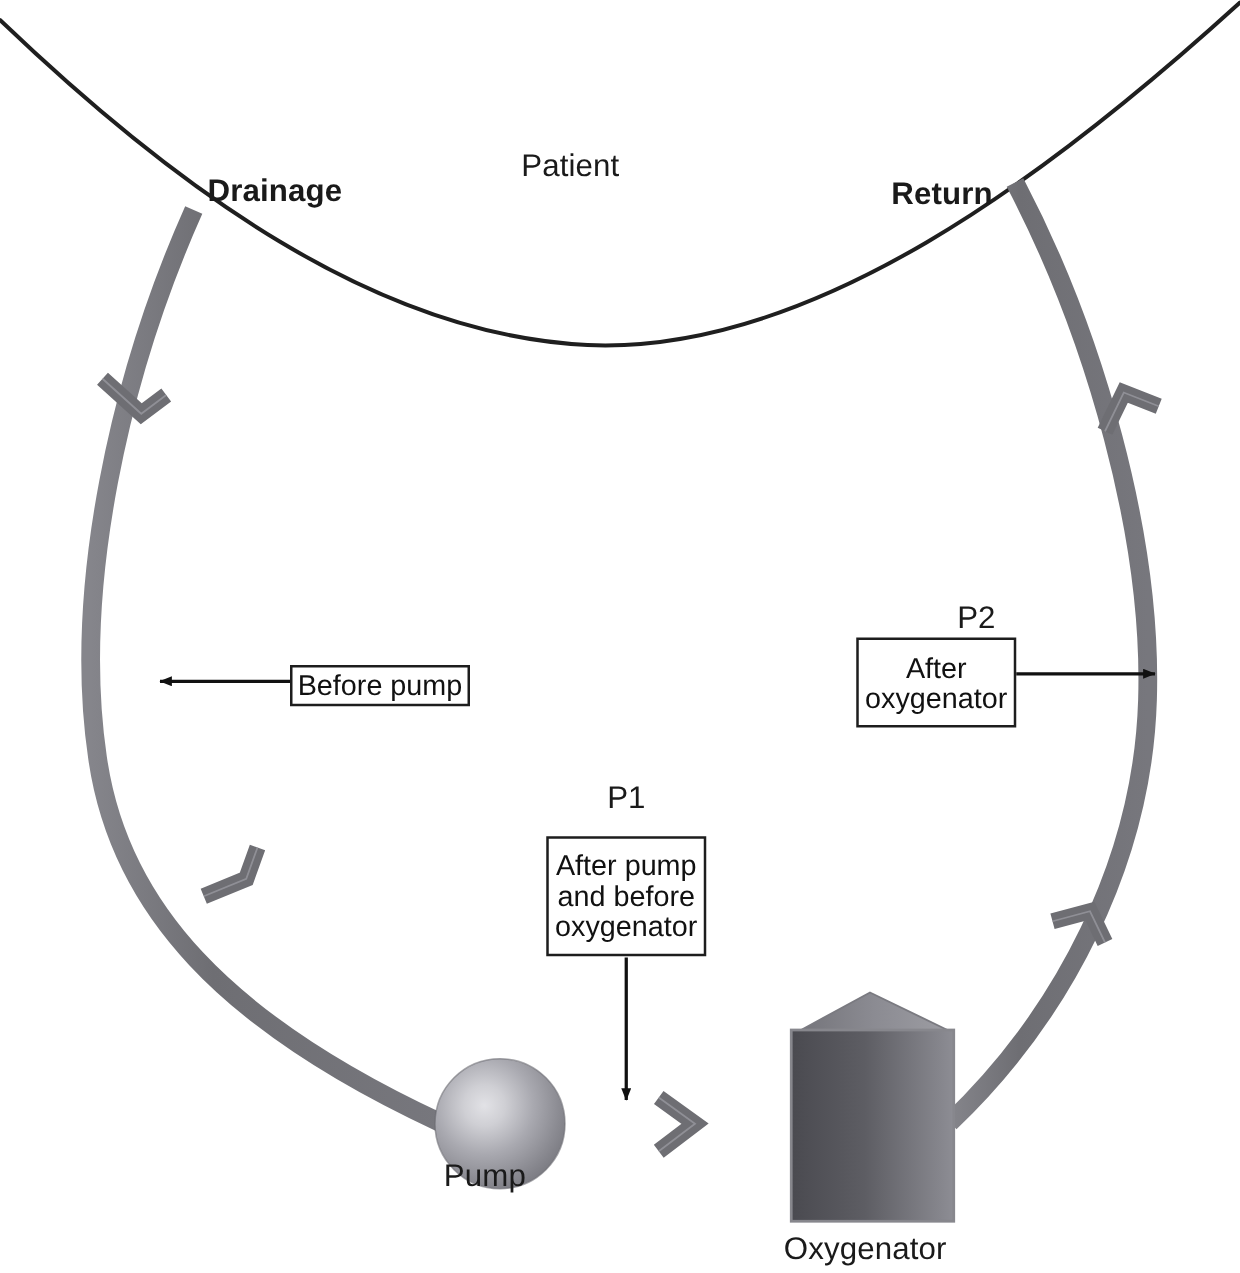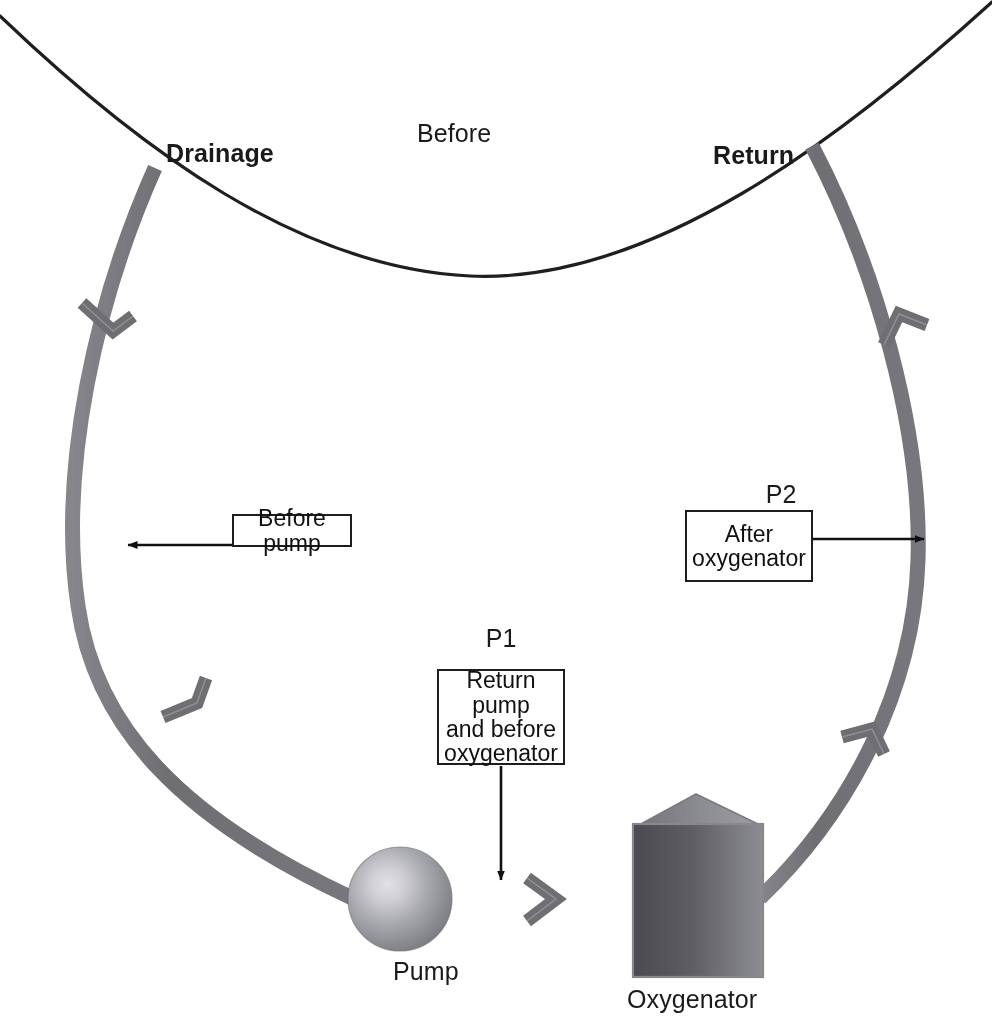--- a/index.html
+++ b/index.html
@@ -174,41 +174,41 @@
       <line x1="812" y1="539" x2="924" y2="539" stroke="#111111" stroke-width="2.6" marker-end="url(#arrowSolid)"></line>
     </g>
 
     <g>
       <line x1="501" y1="766" x2="501" y2="880" stroke="#111111" stroke-width="2.6" marker-end="url(#arrowSolid)"></line>
     </g>
   </svg>
 
   <div class="label-text port-label" style="left:166px; top:140px;">Drainage</div>
 
-  <div class="label-text" style="left:417px; top:120px;">Before</div>
+  <div class="label-text" style="left:417px; top:120px;">Patient</div>
 
   <div class="label-text port-label" style="left:713px; top:126px;margin-top:16px;">Return</div>
 
-  <div class="label-text component-label" style="left:355px; top:958px;margin-left:38px;">Pump</div>
+  <div class="label-text component-label" style="left:355px; top:928px;">Pump</div>
 
   <div class="label-text component-label" style="left:627px; top:986px;">Oxygenator</div>
 
 
-  <div class="measure-box" style="left:232px; top:514px; width:120px; height:33px;">
+  <div class="measure-box" style="left:232px; top:532px; width:144px; height:33px;">
     <span class="inner">Before pump</span>
   </div>
 
   <div class="p-tag" style="left:717px; top:480px; width:128px;">P2</div>
 
   <div class="measure-box" style="left:685px; top:510px; width:128px; height:72px;">
     <span class="inner">After
 oxygenator</span>
   </div>
 
   <div class="p-tag" style="left:437px; top:624px; width:128px;">P1</div>
 
   <div class="measure-box" style="left:437px; top:669px; width:128px; height:96px;">
-    <span class="inner">Return pump
+    <span class="inner">After pump
 and before
 oxygenator</span>
   </div>
 
 </div>
 
 </body></html>

